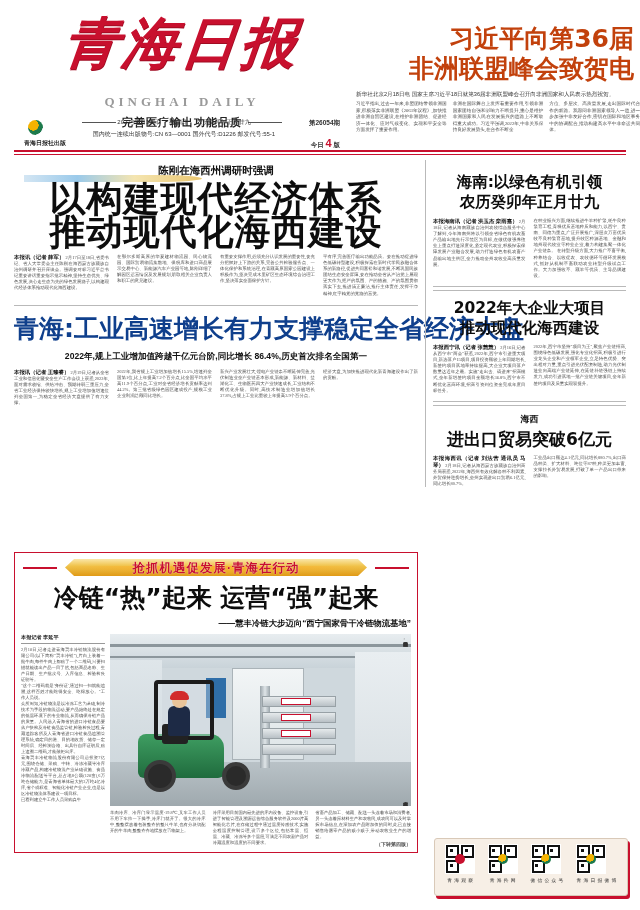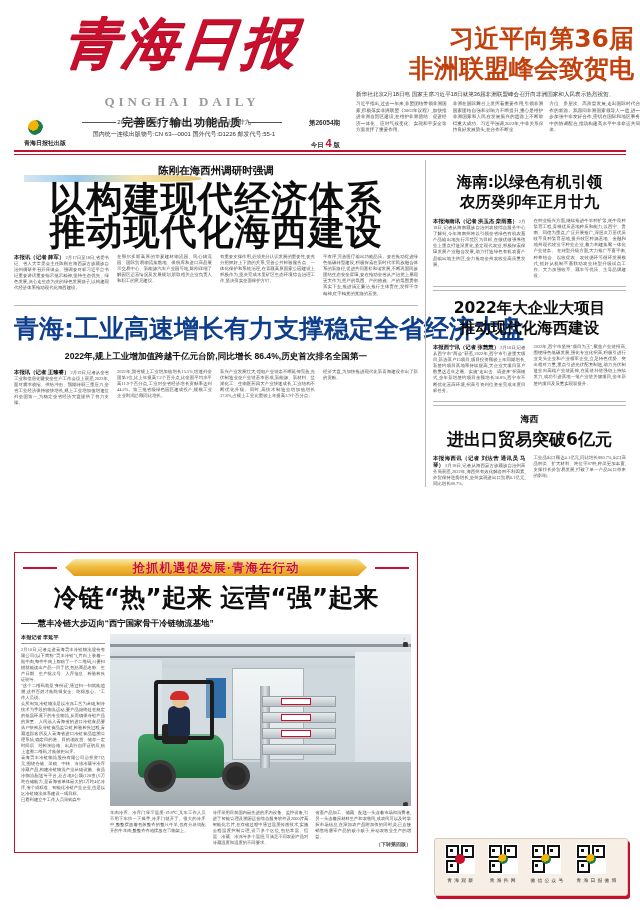--- a/index.html
+++ b/index.html
@@ -132,21 +132,21 @@
   }
   .fbanner .txt{position:relative;z-index:3;font-size:12.5px;font-weight:700;color:#c8102e;
     font-family:"Liberation Sans",sans-serif;letter-spacing:1px;text-shadow:0 0 1px #fff;}
   .fbanner .tick{position:absolute;top:9px;width:34px;height:1.5px;background:#c8102e;}
   .fbanner .tick.l{left:2px;} .fbanner .tick.r{right:2px;}
   .fglow{position:absolute;left:50px;top:13px;right:50px;height:8px;
     background:radial-gradient(ellipse at 50% 0%,rgba(255,170,30,.85),rgba(255,220,120,0) 72%);}
 
   .fhead{text-align:center;font-family:"DejaVu Sans","Liberation Sans",sans-serif;
     font-weight:700;font-size:25px;line-height:30px;color:#0d0d0d;margin-top:5px;}
-  .fsub{text-align:left;font-size:8.4px;font-weight:700;color:#111;margin-top:5px;
+  .fsub{text-align:right;font-size:8.4px;font-weight:700;color:#111;margin-top:5px;
     font-family:"Liberation Sans",sans-serif;}
 
   .fbody{display:flex;gap:5px;margin-top:5px;}
   .fcol-text{width:84px;}
   .fcol-text .by{font-size:5.2px;font-weight:700;border-bottom:1px solid #999;padding-bottom:2px;margin-bottom:3px;}
   .fcol-text .p{font-size:4.3px;line-height:6.0px;color:#4d4d4d;text-align:justify;}
   .fphoto{flex:1;position:relative;}
 
   
   .photo{position:relative;width:100%;height:172px;overflow:hidden;background:#cfd8dd;}

